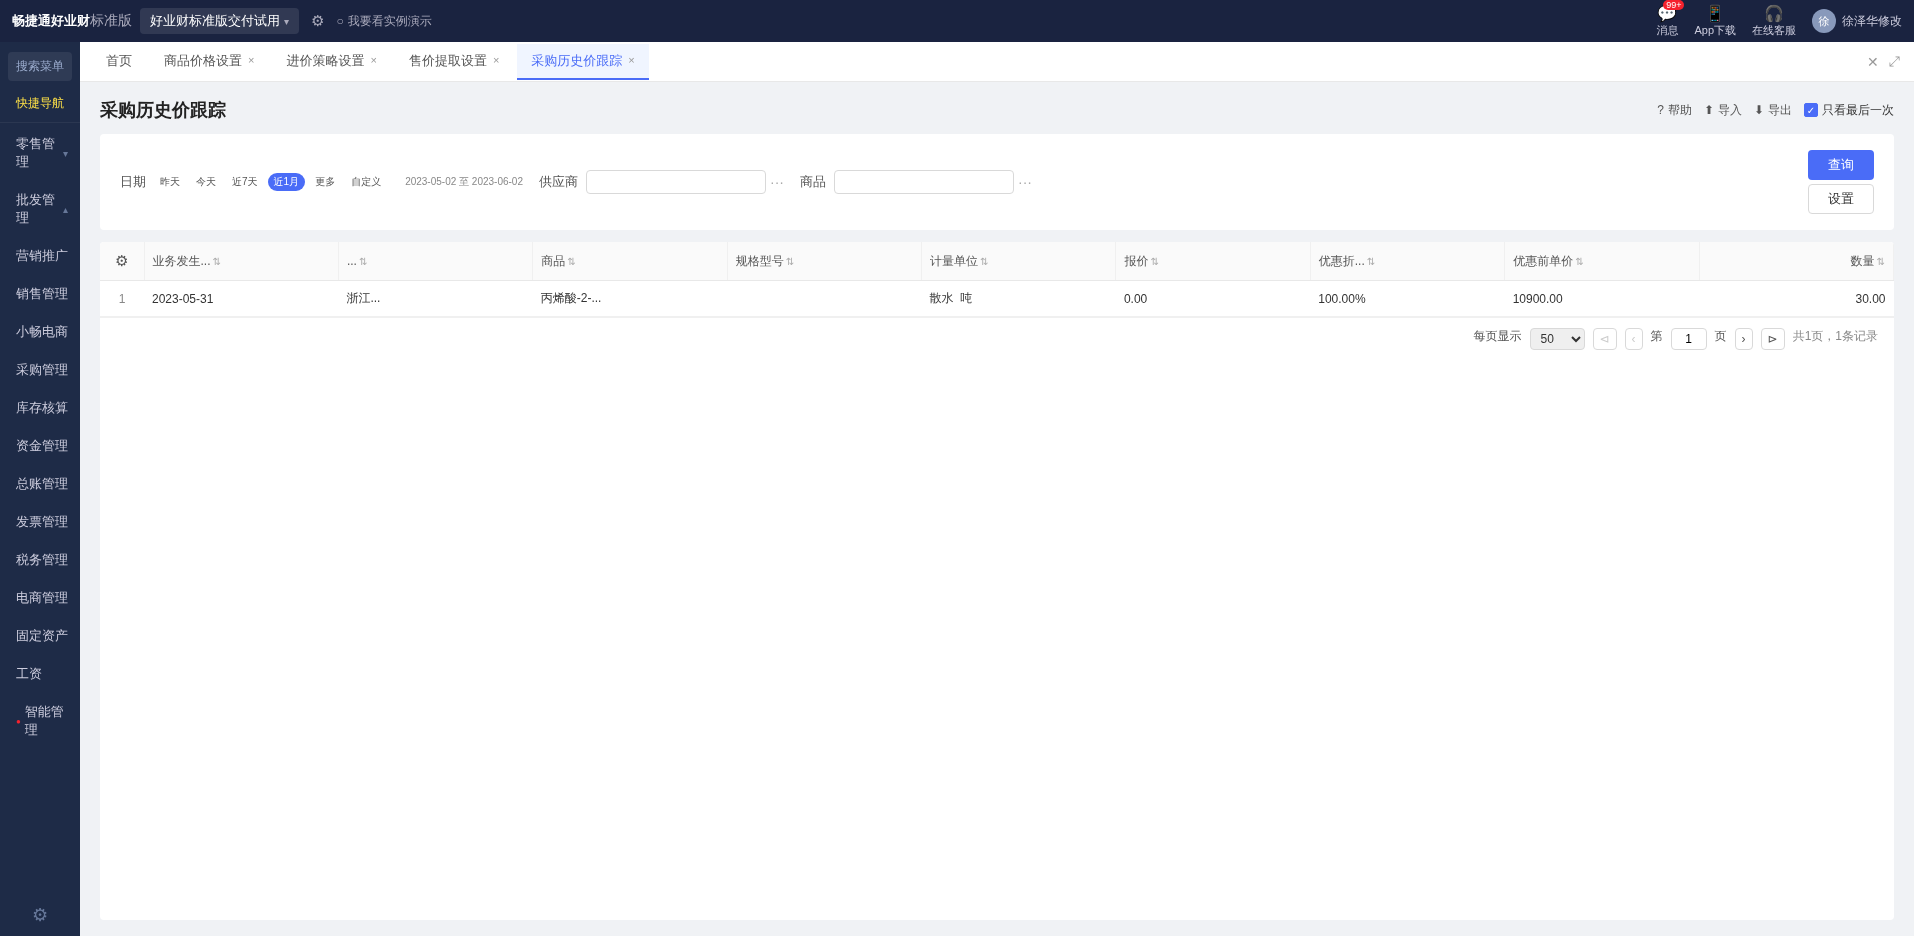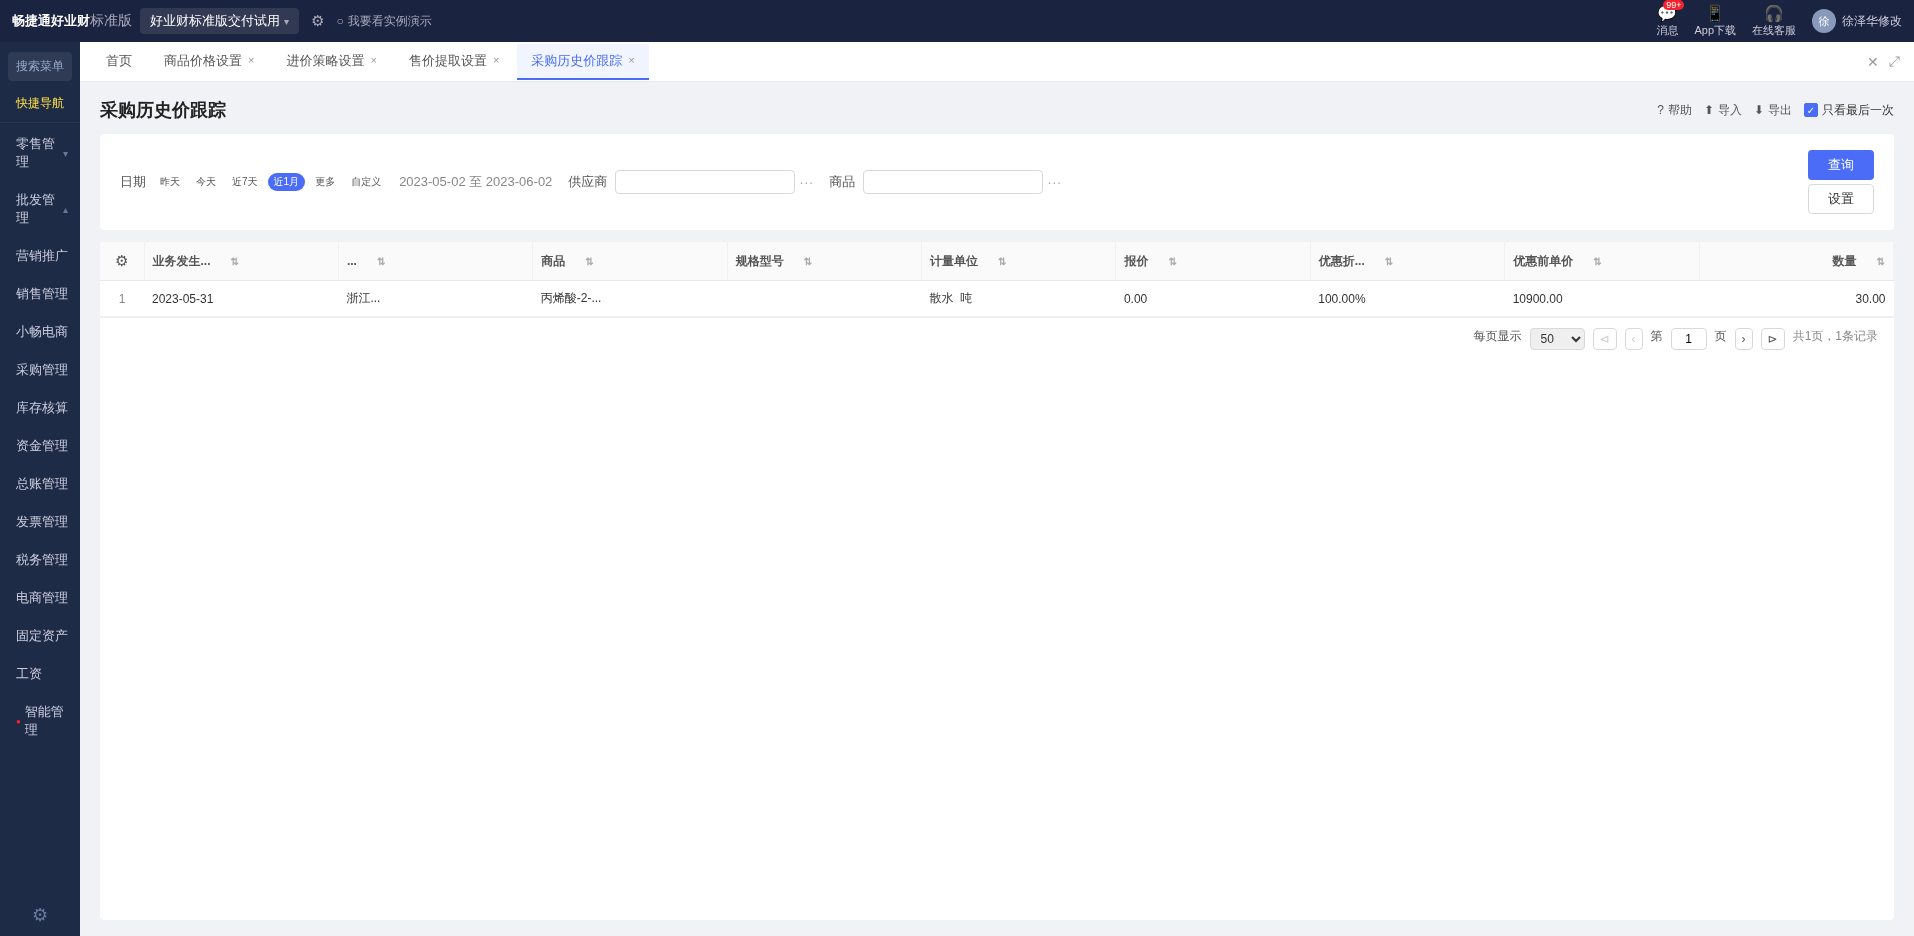--- a/index.html
+++ b/index.html
@@ -60,35 +60,35 @@
     .checkbox-box { width: 14px; height: 14px; border: 1px solid #4a6cf7; background: #4a6cf7; display: inline-flex; align-items: center; justify-content: center; border-radius: 2px; }
     .checkbox-check { color: #fff; font-size: 10px; }
 
     
     .filter-area { background: #fff; border-radius: 4px; padding: 16px 20px; display: flex; align-items: center; gap: 16px; flex-wrap: wrap; }
     .filter-group { display: flex; align-items: center; gap: 8px; }
     .filter-label { color: #555; font-size: 13px; white-space: nowrap; }
     .filter-date-options { display: flex; align-items: center; gap: 4px; }
     .date-opt { font-size: 10px; color: #555; cursor: pointer; padding: 2px 6px; border-radius: 10px; }
     .date-opt.active { background: #4a6cf7; color: #fff; border-radius: 10px; text-align: center; }
-    .date-range { font-size: 13px; color: #888; margin-left: 4px; }
+    .date-range { font-size: 10px; color: #888; margin-left: 10px; }
     .filter-input-wrap { display: flex; align-items: center; }
     .filter-input { border: 1px solid #d9d9d9; border-radius: 4px; padding: 4px 8px; font-size: 12px; width: 180px; outline: none; }
     .filter-dots { color: #aaa; font-size: 14px; cursor: pointer; margin-left: 4px; }
     .btn-query { background: #4a6cf7; color: #fff; border: none; border-radius: 4px; padding: 6px 20px; font-size: 13px; cursor: pointer; }
     .btn-settings { background: #fff; color: #333; border: 1px solid #d9d9d9; border-radius: 4px; padding: 5px 16px; font-size: 13px; cursor: pointer; }
     .filter-actions { display: flex; flex-direction: column; gap: 4px; margin-left: auto; }
 
     
     .table-area { background: #fff; border-radius: 4px; flex: 1; overflow: hidden; display: flex; flex-direction: column; }
     .data-table { width: 100%; border-collapse: collapse; table-layout: fixed; }
     .data-table th { background: #fafafa; border-bottom: 1px solid #e8e8e8; border-right: 1px solid #f0f0f0; padding: 10px 8px; font-size: 12px; font-weight: normal; color: #555; text-align: left; white-space: nowrap; }
     .data-table th:first-child, .data-table td:first-child { width: 44px; text-align: center; }
     .data-table td { border-bottom: 1px solid #f0f0f0; padding: 9px 8px; font-size: 12px; color: #333; }
-    .th-sort { display: flex; align-items: center; gap: 20px; font-weight: bold; }
+    .th-sort { display: flex; align-items: center; gap: 2px; }
     .sort-icon { font-size: 10px; color: #aaa; }
     .gear-th { font-size: 15px; color: #555; cursor: pointer; }
 
     
     .pagination-bar { padding: 10px 16px; background: #fff; border-top: 1px solid #f0f0f0; display: flex; justify-content: flex-end; gap: 8px; font-size: 12px; color: #555; }
     .page-size-select { border: 1px solid #d9d9d9; border-radius: 4px; padding: 2px 6px; font-size: 12px; color: #333; }
     .page-nav-btn { background: none; border: 1px solid #d9d9d9; border-radius: 4px; padding: 2px 6px; cursor: pointer; font-size: 12px; color: #555; }
     .page-nav-btn:disabled { color: #ccc; cursor: default; }
     .page-input { border: 1px solid #d9d9d9; border-radius: 4px; padding: 2px 4px; width: 36px; text-align: center; font-size: 12px; }
     .page-total { color: #888; }

